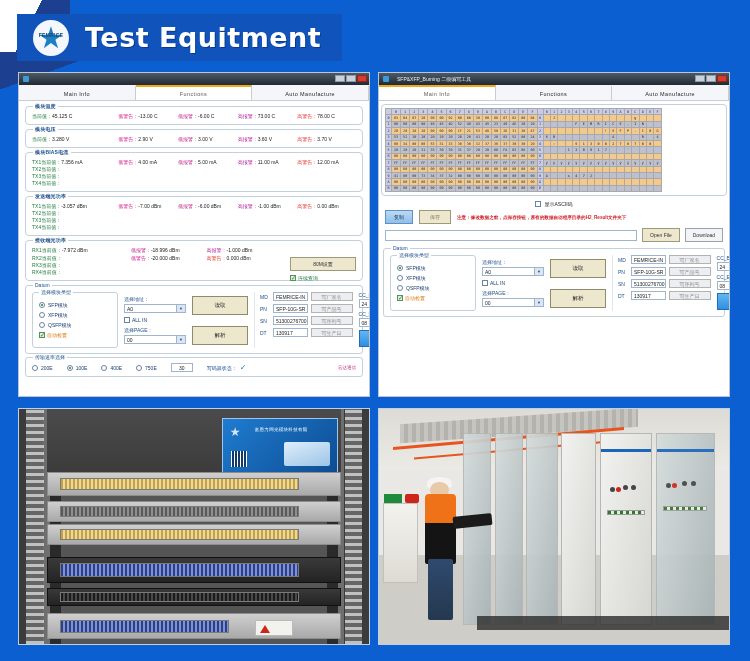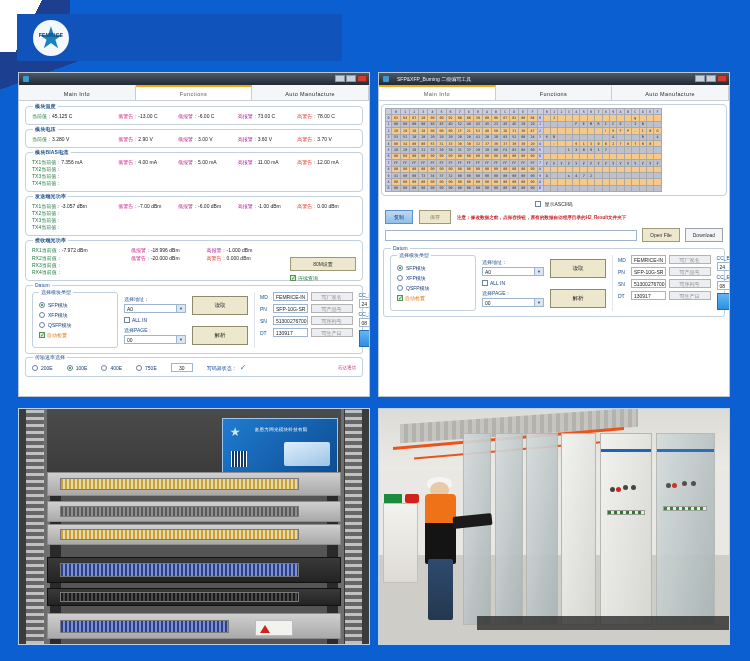--- a/index.html
+++ b/index.html
@@ -336,20 +336,21 @@
 <body>
 
 <div class="bg-deco-1"></div>
 <div class="bg-deco-2"></div>
 
 <div class="banner">
   <div class="logo">
     <span class="star">★</span>
     <span class="logo-word">FEMRICE</span>
   </div>
+  <div class="banner-title">Test Equitment</div>
 </div>
 
 <div class="shot" id="shot-left">
 
   <div class="titlebar">
     <span class="tb-ico"></span>
     <span class="tb-text"></span>
     <span class="wbtns">
       <span class="wbtn"></span>
       <span class="wbtn"></span>

